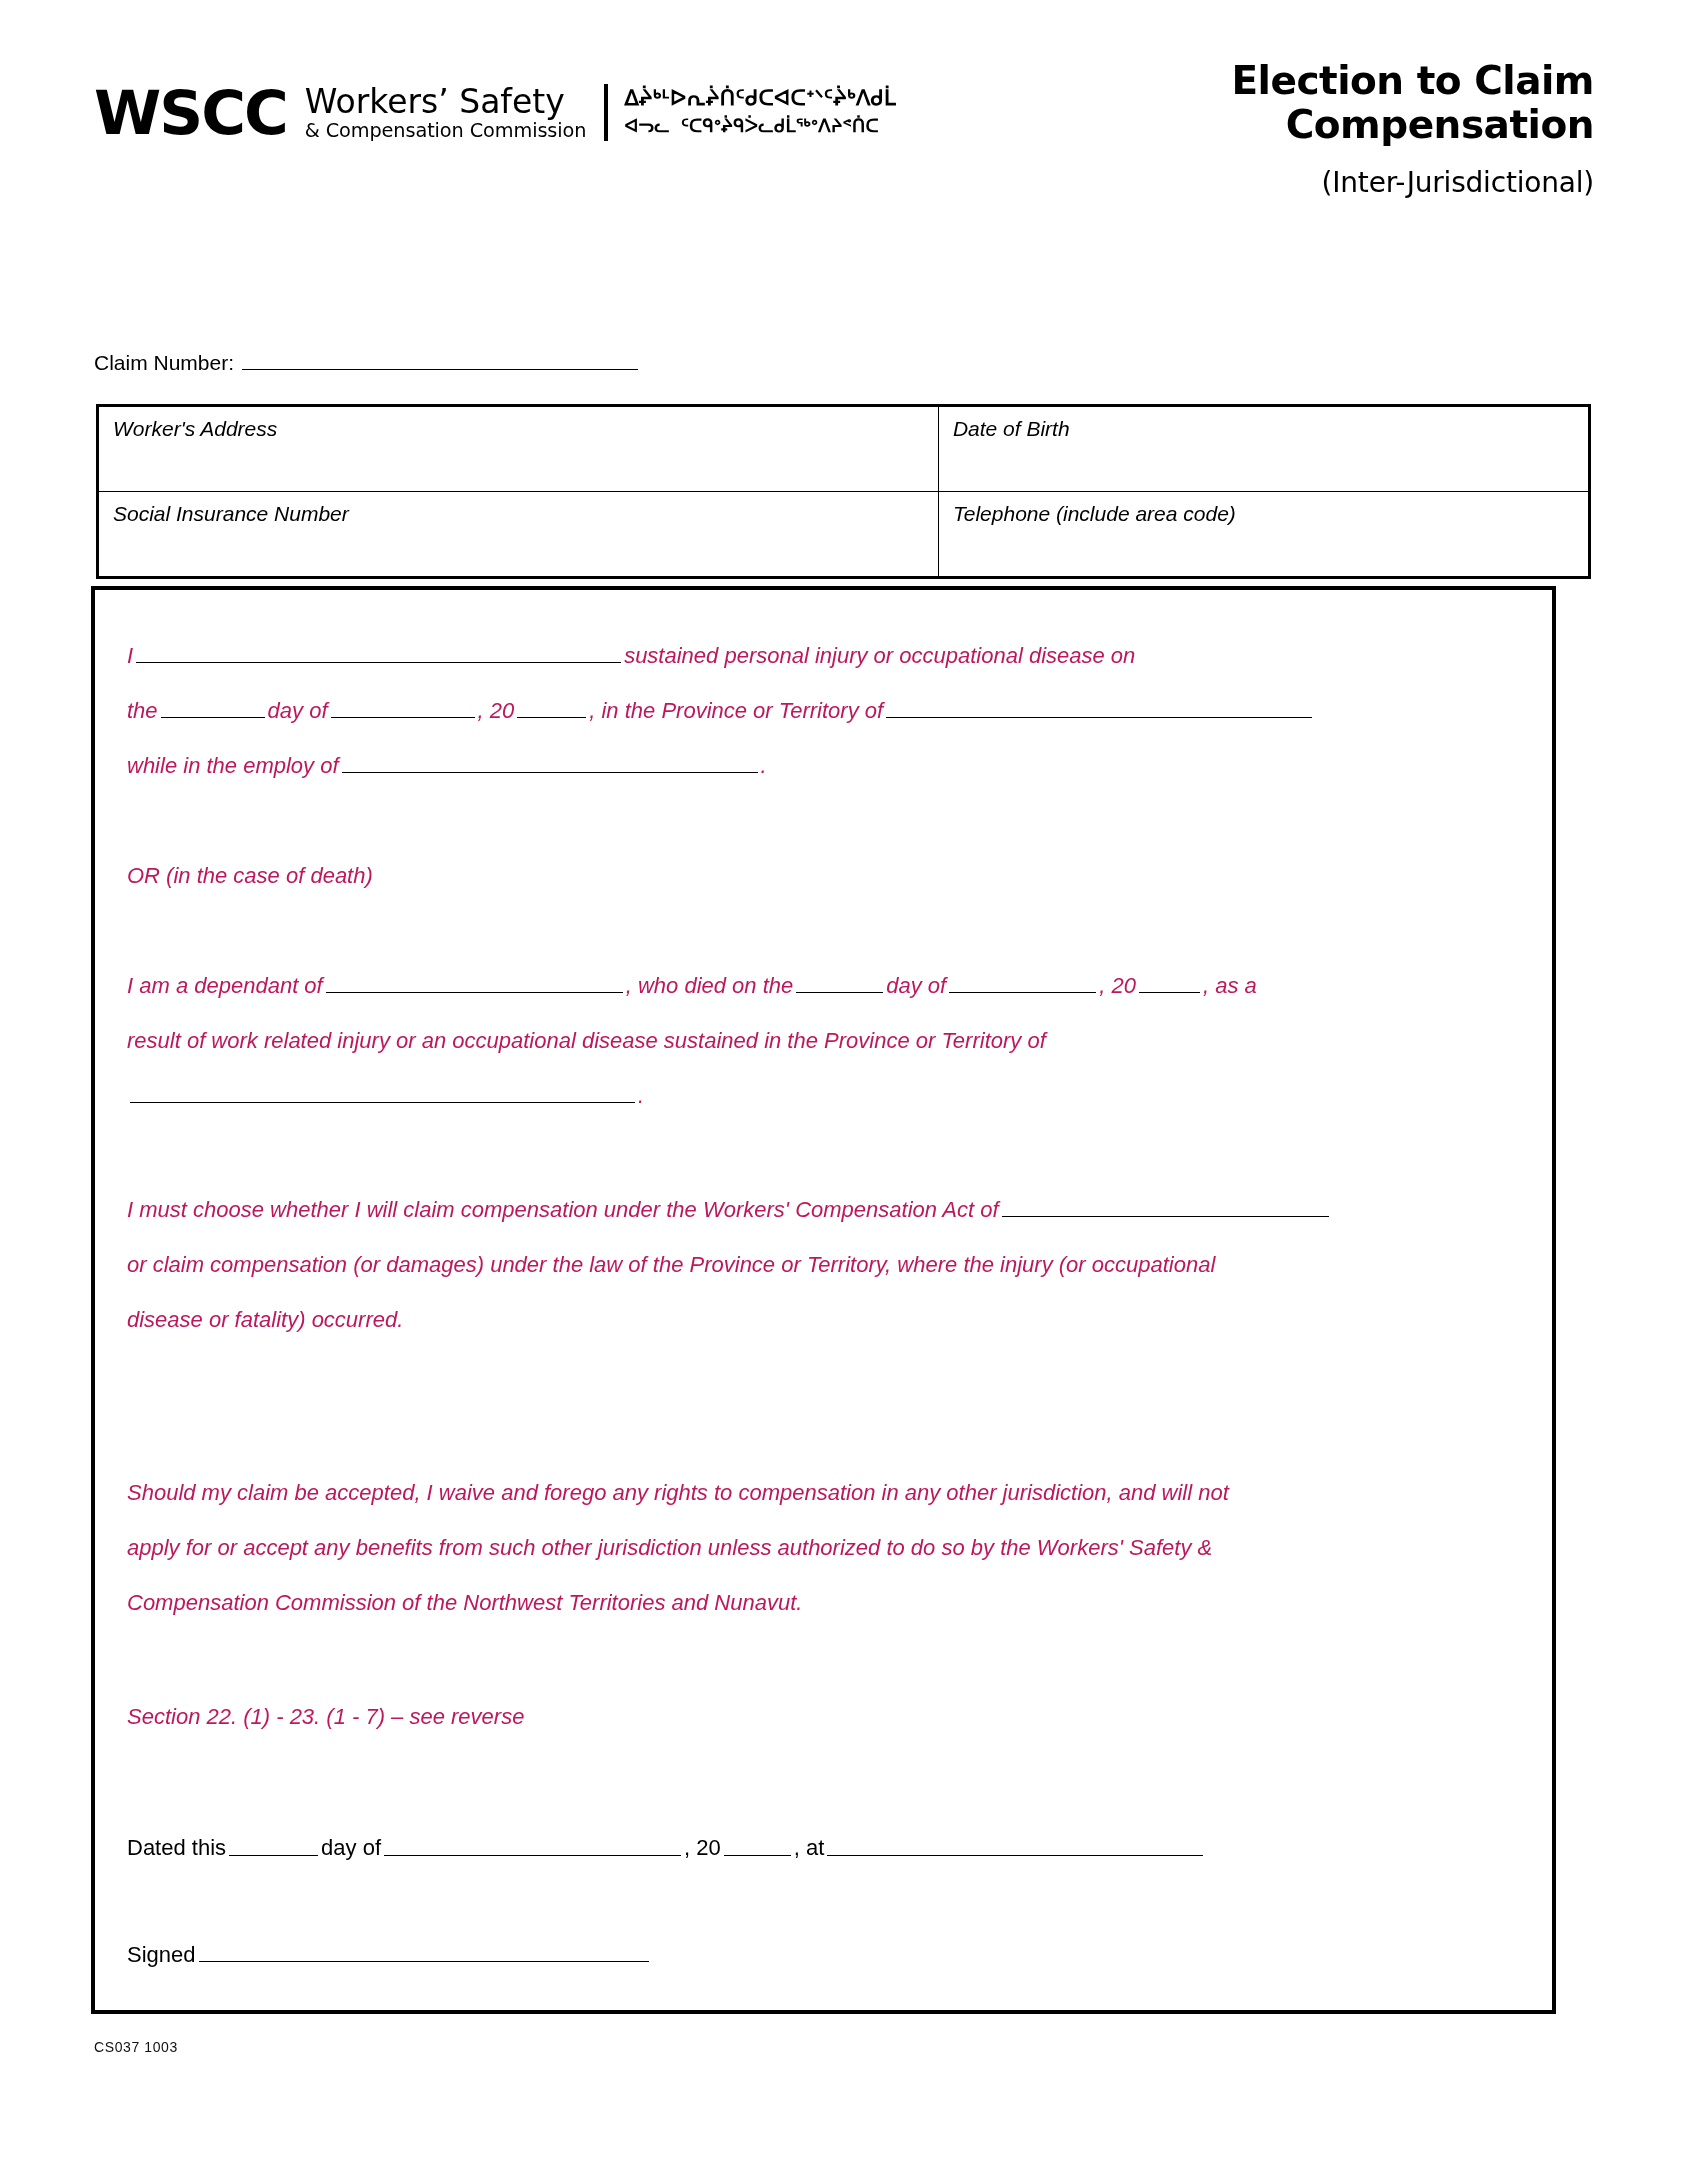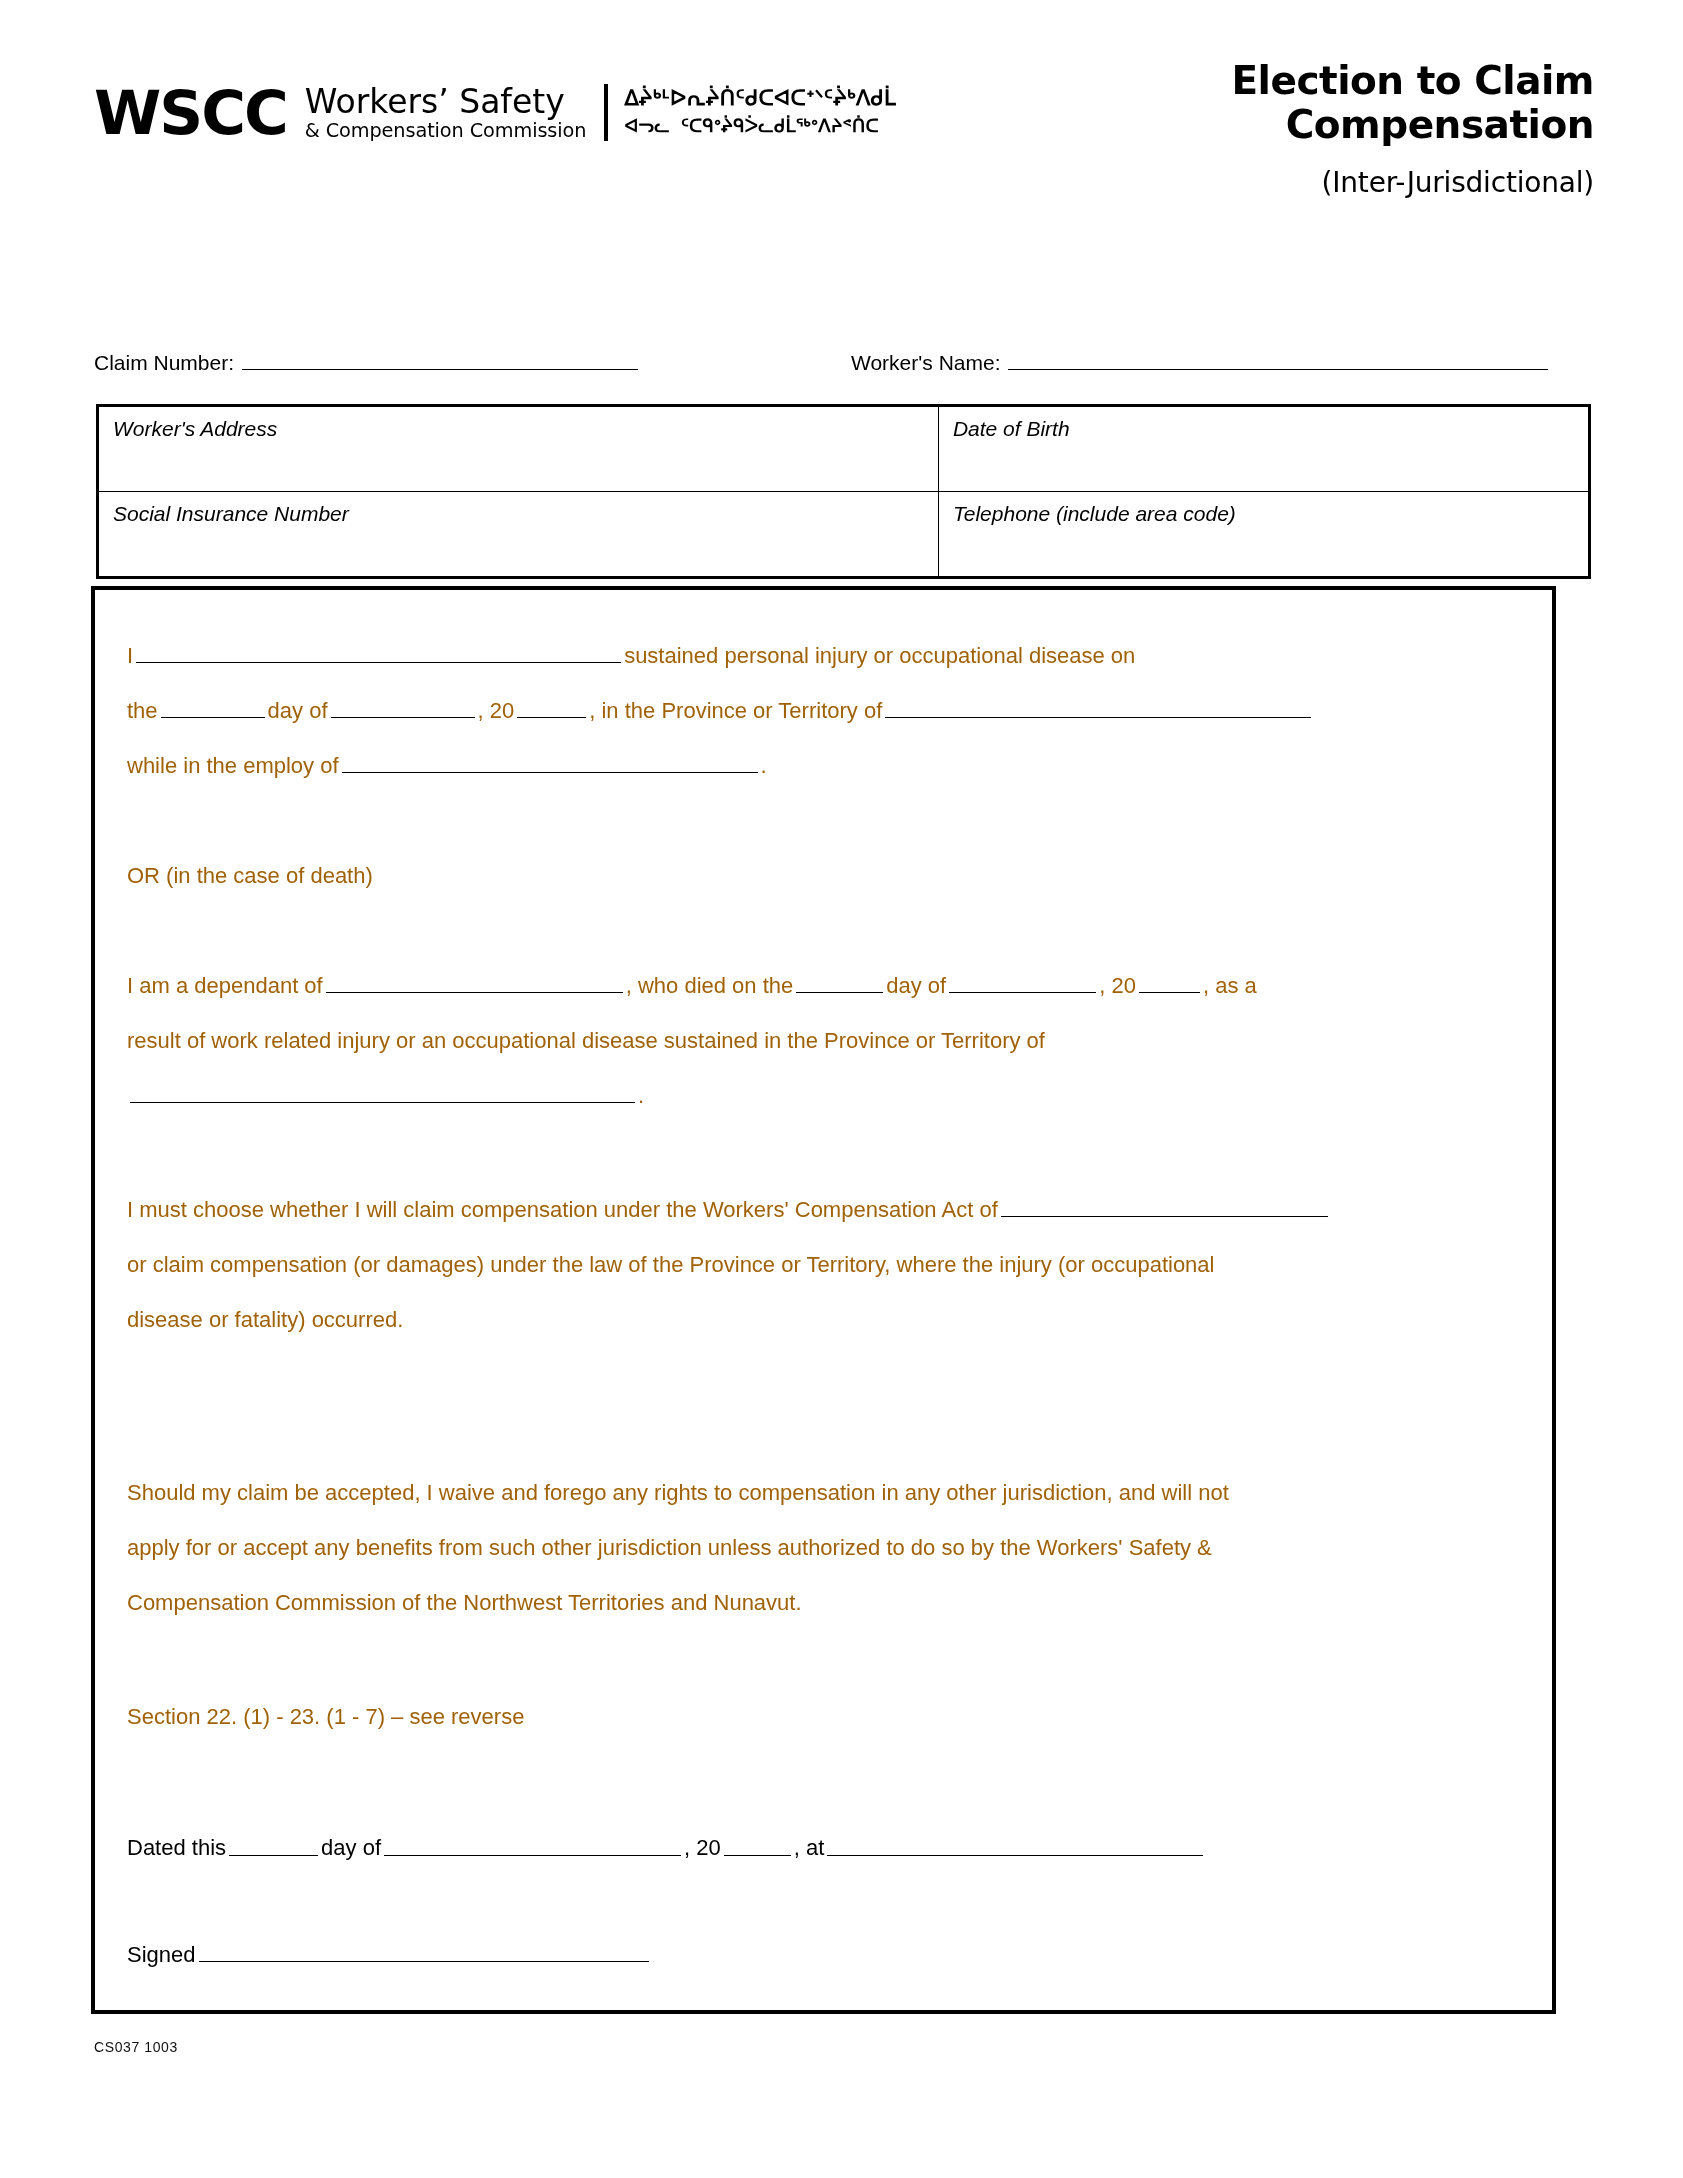--- a/index.html
+++ b/index.html
@@ -168,21 +168,22 @@
     border: 4px solid #000;
     box-sizing: border-box;
   }
   .body-inner {
     position: absolute;
     left: 32px;
     top: 38px;
     right: 30px;
     font-size: 22px;
     line-height: 55px;
-    color: #a16207;
+    color: #be185d;
+    font-style: italic;
   }
   .para { margin: 0 0 0 0; }
   .gap-md { height: 55px; }
   .gap-lg { height: 59px; }
 
   .blank {
     display: inline-block;
     border-bottom: 1.6px solid #000;
     height: 0.9em;
     vertical-align: baseline;
@@ -246,24 +247,20 @@
       <div class="doc-title">Election to Claim</div>
       <div class="doc-title">Compensation</div>
       <div class="doc-subtitle">(Inter-Jurisdictional)</div>
     </div>
   </div>
 
   <div class="idrow">
     <div class="idfield" id="claim-field">
       <span class="lbl">Claim Number:</span>
       <span class="rule" style="width:396px;"></span>
-    </div>
-    <div class="idfield" id="name-field">
-      <span class="lbl">Worker's Name:</span>
-      <span class="rule" style="width:540px;"></span>
     </div>
   </div>
 
   <table class="info-table">
     <tbody>
       <tr>
         <td class="left-col">
           <span>Worker's Address</span>
         </td>
         <td class="right-col">

